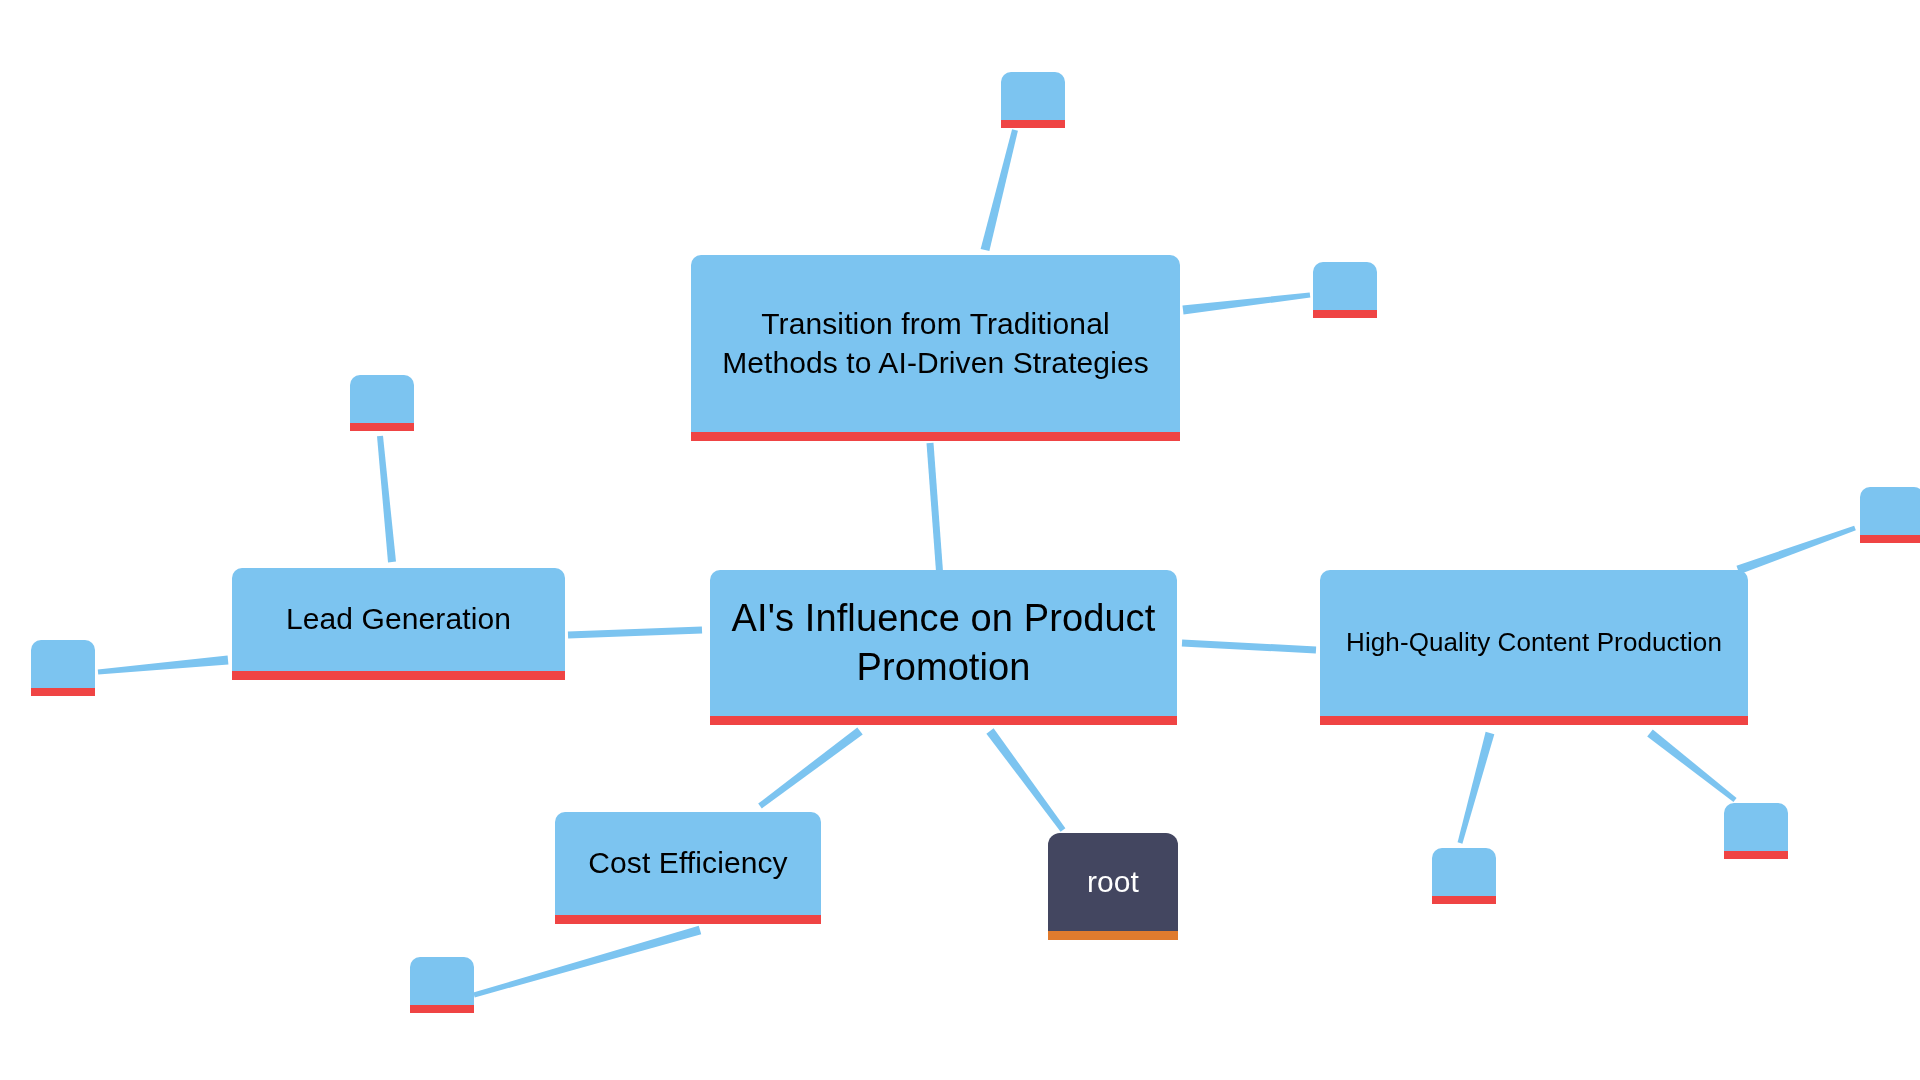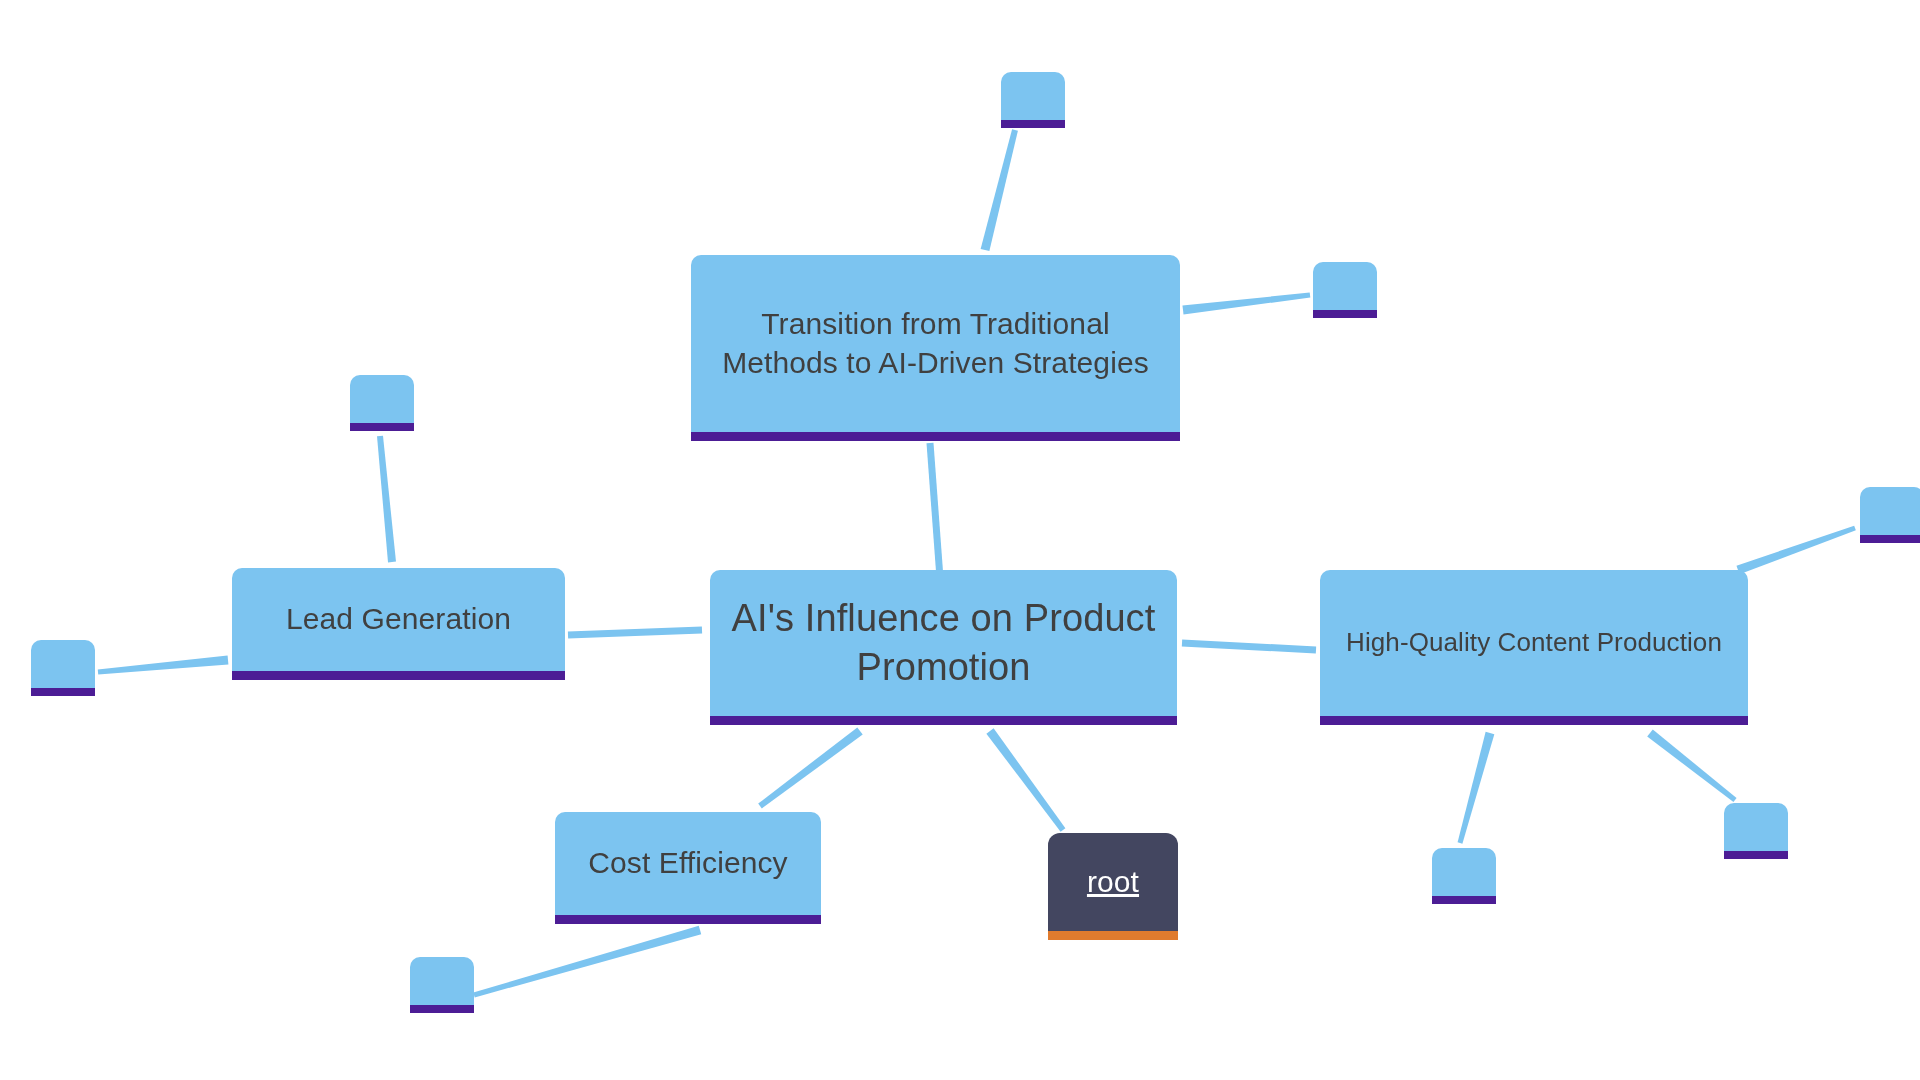--- a/index.html
+++ b/index.html
@@ -28,22 +28,22 @@
   }
   .node {
     position: absolute;
     box-sizing: border-box;
     display: flex;
     align-items: center;
     justify-content: center;
     text-align: center;
     border-radius: 10px 10px 0 0;
     background: #7cc4f0;
-    border-bottom: 9px solid #4c1d95;
-    color: #404040;
+    border-bottom: 9px solid #ef4444;
+    color: #000000;
     line-height: 1.28;
     letter-spacing: 0.1px;
     padding: 4px 14px;
   }
   .node.leaf {
     border-bottom-width: 8px;
     padding: 0;
   }
   .node.root-node {
     background: #434660;
@@ -86,21 +86,21 @@
       </div>
       <div class="node" style="left: 232px; top: 568px; width: 333px; height: 112px; font-size: 30px;">
         <span class="label">Lead Generation</span>
       </div>
       <div class="node" style="left: 1320px; top: 570px; width: 428px; height: 155px; font-size: 26px;">
         <span class="label">High-Quality Content Production</span>
       </div>
       <div class="node" style="left: 555px; top: 812px; width: 266px; height: 112px; font-size: 30px;">
         <span class="label">Cost Efficiency</span>
       </div>
-      <div class="node root-node" style="left: 1048px; top: 833px; width: 130px; height: 107px; font-size: 30px; text-decoration: underline;">
+      <div class="node root-node" style="left: 1048px; top: 833px; width: 130px; height: 107px; font-size: 30px;">
         <span class="label">root</span>
       </div>
       <div class="node leaf" style="left: 1001px; top: 72px; width: 64px; height: 56px;">
         <span class="label"></span>
       </div>
       <div class="node leaf" style="left: 1313px; top: 262px; width: 64px; height: 56px;">
         <span class="label"></span>
       </div>
       <div class="node leaf" style="left: 350px; top: 375px; width: 64px; height: 56px;">
         <span class="label"></span>

